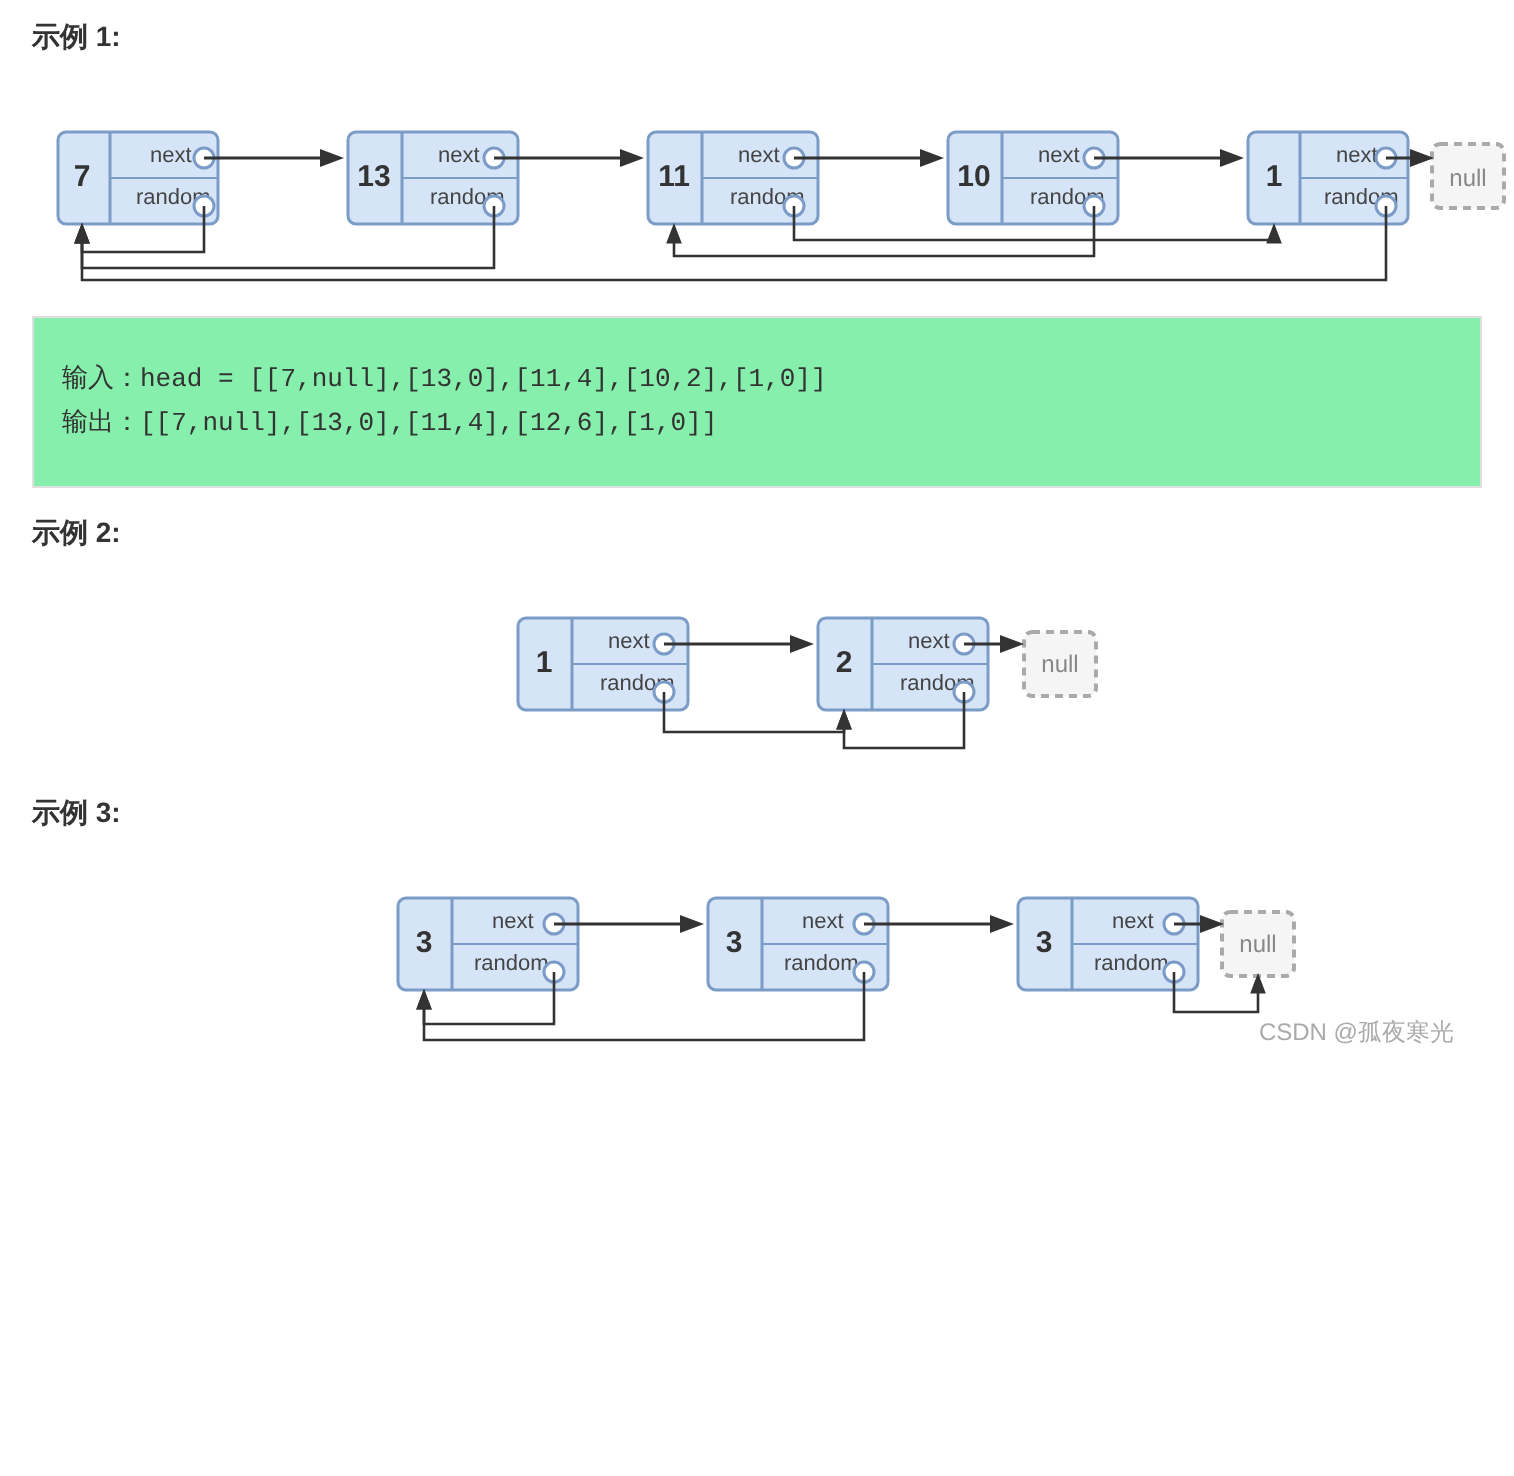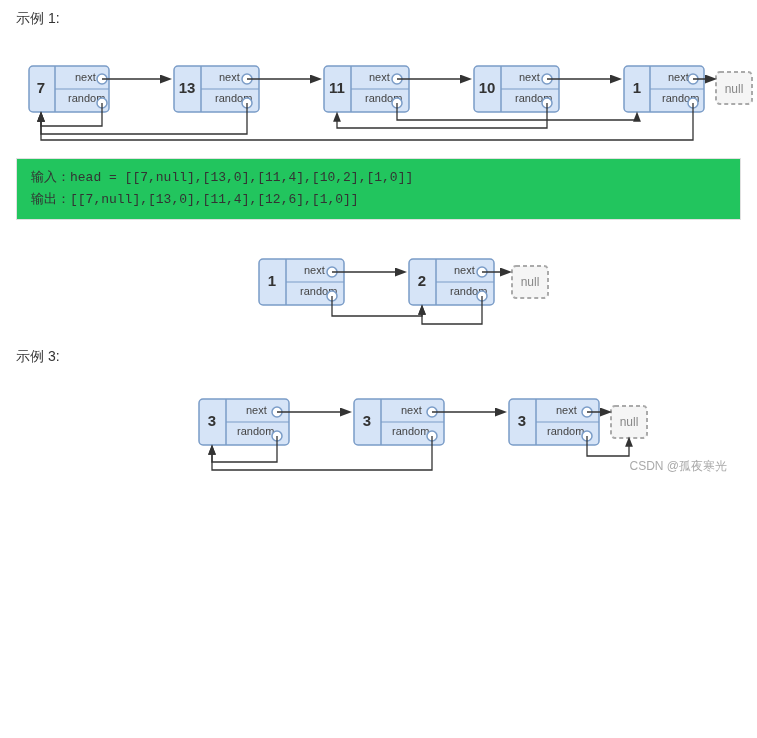--- a/index.html
+++ b/index.html
@@ -7,35 +7,35 @@
       font-family: 'SimSun', 'Microsoft YaHei', Arial, sans-serif;
       background: #fff;
       width: 757px;
       min-height: 738px;
       font-size: 13px;
       color: #333;
       padding: 10px 16px;
     }
     .section-title {
       font-size: 14px;
-      font-weight: normal;
+      font-weight: bold;
       margin-bottom: 8px;
       color: #333;
     }
     .diagram-area {
       display: flex;
       align-items: center;
       justify-content: center;
       padding: 10px 0 4px 0;
       position: relative;
     }
     .code-block {
-      background: #22c55e;
+      background: #86efac;
       border: 1px solid #e0e0e0;
-      padding: 8px 14px;
+      padding: 20px 14px;
       margin: 8px 0 14px 0;
       font-family: 'Courier New', monospace;
       font-size: 13px;
       color: #333;
       line-height: 1.7;
     }
     
     .example-section {
       margin-bottom: 10px;
     }
@@ -139,20 +139,21 @@
     </svg>
   </div>
 
   <div class="code-block">
     <div>输入：head = [[7,null],[13,0],[11,4],[10,2],[1,0]]</div>
     <div>输出：[[7,null],[13,0],[11,4],[12,6],[1,0]]</div>
   </div>
 </div>
 
 <div class="example-section">
+  <div class="section-title">示例 2:</div>
 
   <div class="diagram-area">
     <svg width="400" height="90" style="overflow:visible;">
 
       <rect x="80" y="15" width="85" height="46" rx="4" fill="#d6e4f7" stroke="#7a9cc7" stroke-width="1.5"></rect>
       <line x1="107" y1="15" x2="107" y2="61" stroke="#7a9cc7" stroke-width="1.5"></line>
       <text x="93" y="42" font-size="15" font-weight="bold" fill="#333" text-anchor="middle">1</text>
       <text x="125" y="30" font-size="11" fill="#444">next</text>
       <circle cx="153" cy="28" r="5" fill="white" stroke="#7a9cc7" stroke-width="1.5"></circle>
       <line x1="107" y1="38" x2="165" y2="38" stroke="#7a9cc7" stroke-width="1"></line>

